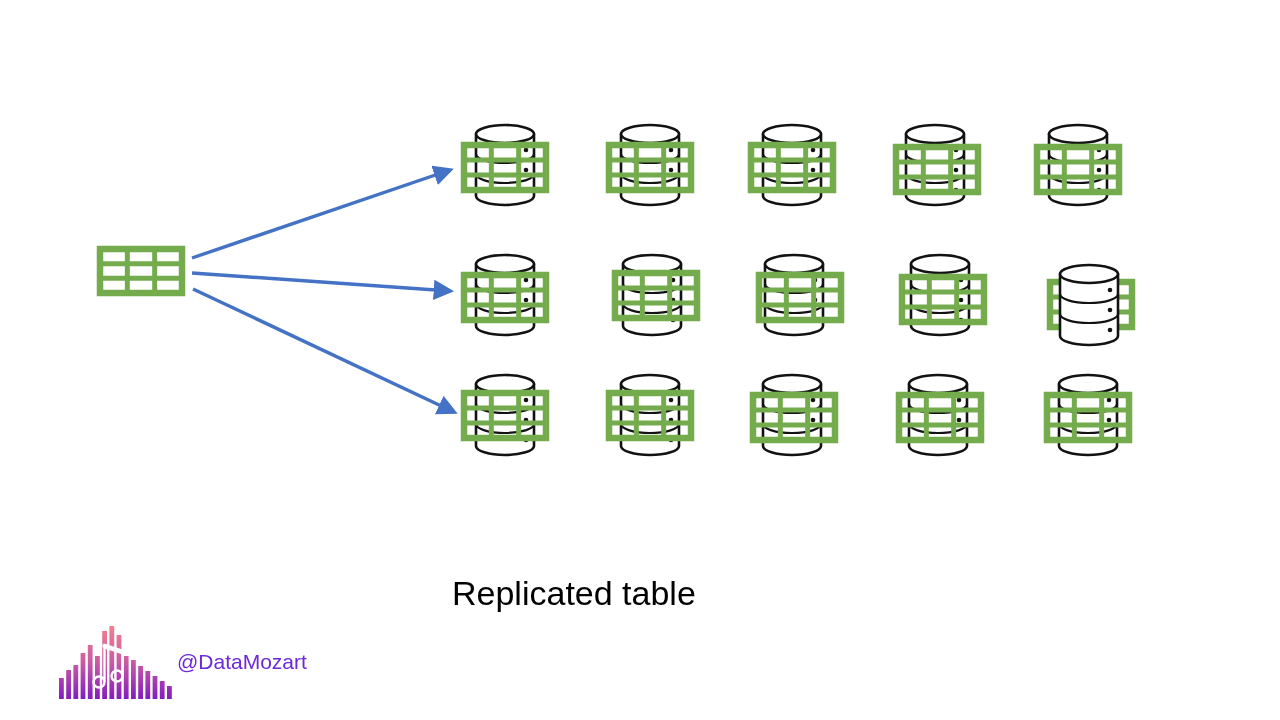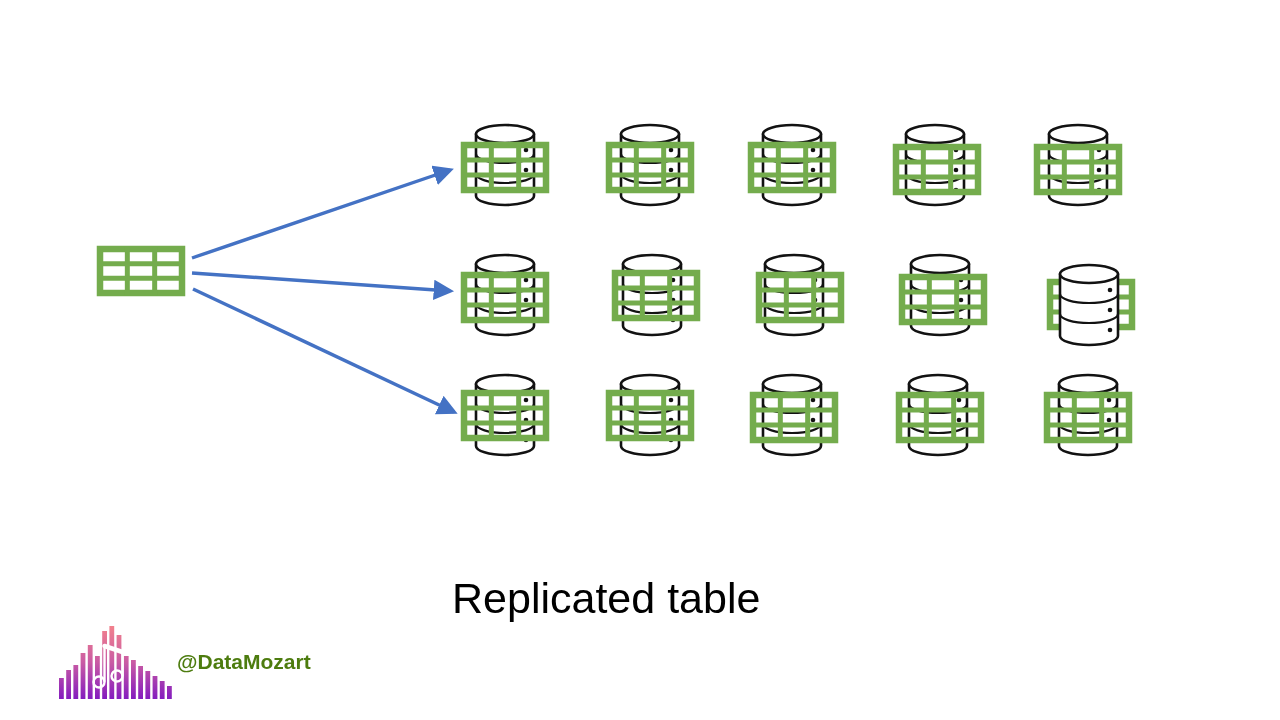--- a/index.html
+++ b/index.html
@@ -19,21 +19,21 @@
   }
   #diagram-layer {
     position: absolute;
     left: 0;
     top: 0;
   }
   .slide-title {
     position: absolute;
     left: 452px;
     top: 574px;
-    font-size: 43px;
+    font-size: 34px;
     font-weight: 400;
     color: #000000;
     white-space: nowrap;
     font-family: "Liberation Sans", sans-serif;
   }
   .branding {
     position: absolute;
     left: 58px;
     top: 626px;
     width: 340px;
@@ -42,22 +42,22 @@
   #logo-svg {
     position: absolute;
     left: 0;
     top: 0;
   }
   .branding-handle {
     position: absolute;
     left: 119px;
     top: 24px;
     font-size: 21px;
-    font-weight: 700;
-    color: #4d7c0f;
+    font-weight: 400;
+    color: #6d28d9;
     white-space: nowrap;
   }
 </style>
 </head>
 <body>
 
 <div class="slide">
 
   <svg id="diagram-layer" width="1280" height="720" viewBox="0 0 1280 720">
       <defs>

